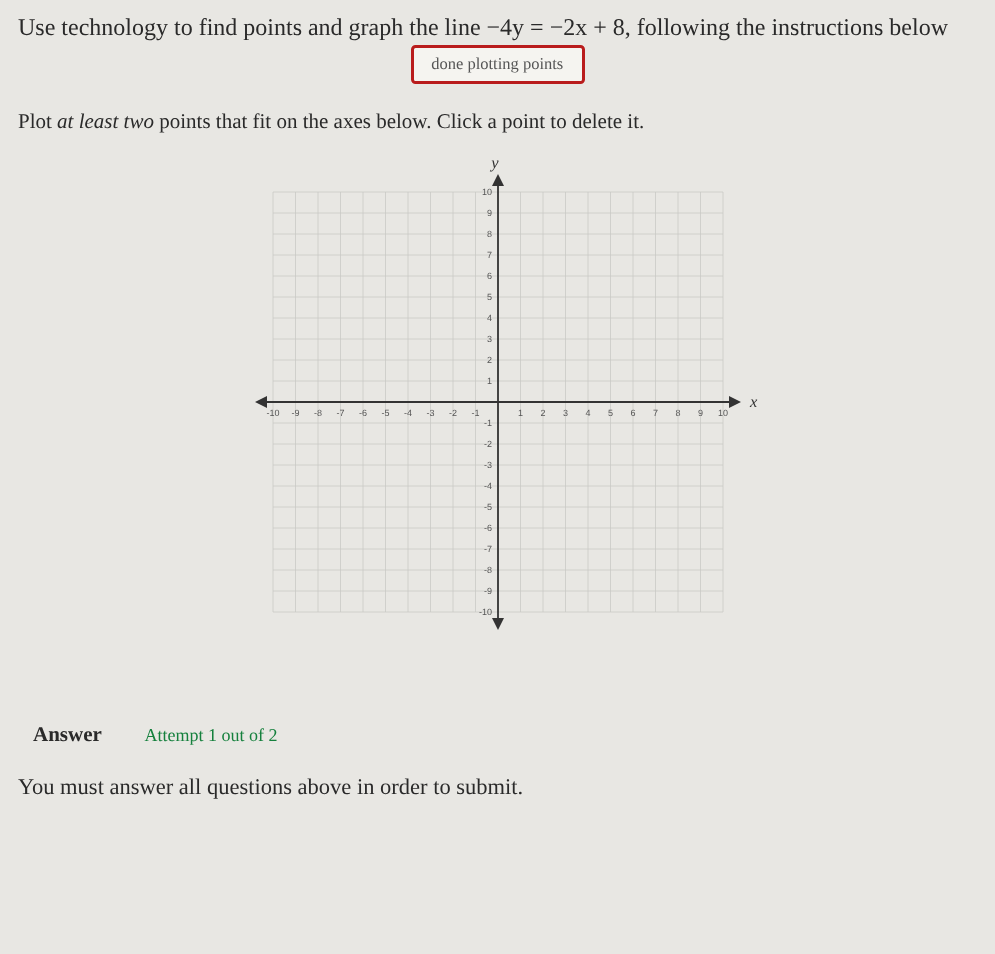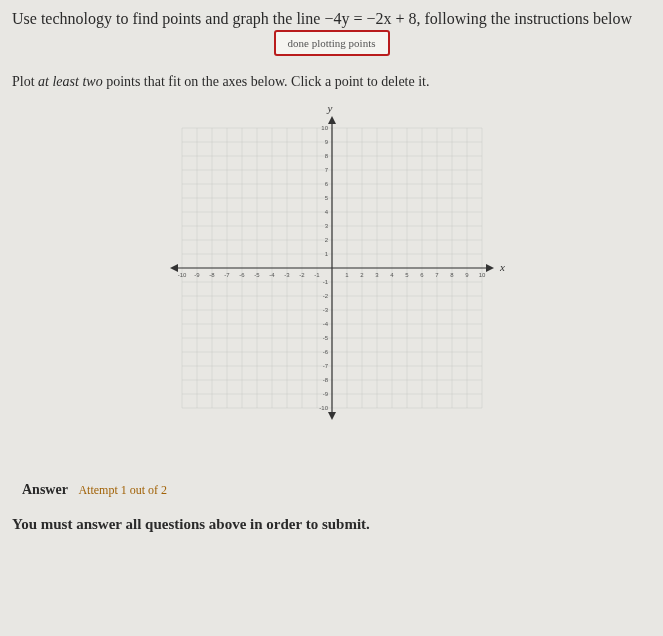--- a/index.html
+++ b/index.html
@@ -47,24 +47,23 @@
     position: relative;
   }
   svg.axes {
     display: block;
   }
   .answer-row {
     font-size: 14px;
     margin-bottom: 18px;
   }
   .answer-row .label { font-weight: bold; margin-left: 10px; }
-  .answer-row .attempt { color: #a16207; font-size: 12px; }
+  .answer-row .attempt { color: #15803d; font-size: 12px; margin-left: 18px; }
   .submit-msg {
     font-size: 15px;
-    font-weight: bold;
   }
   .axis-label {
     font-family: Georgia, serif;
     font-style: italic;
     font-size: 11px;
     fill: #333;
   }
   .tick-label {
     font-family: Arial, sans-serif;
     font-size: 6px;

